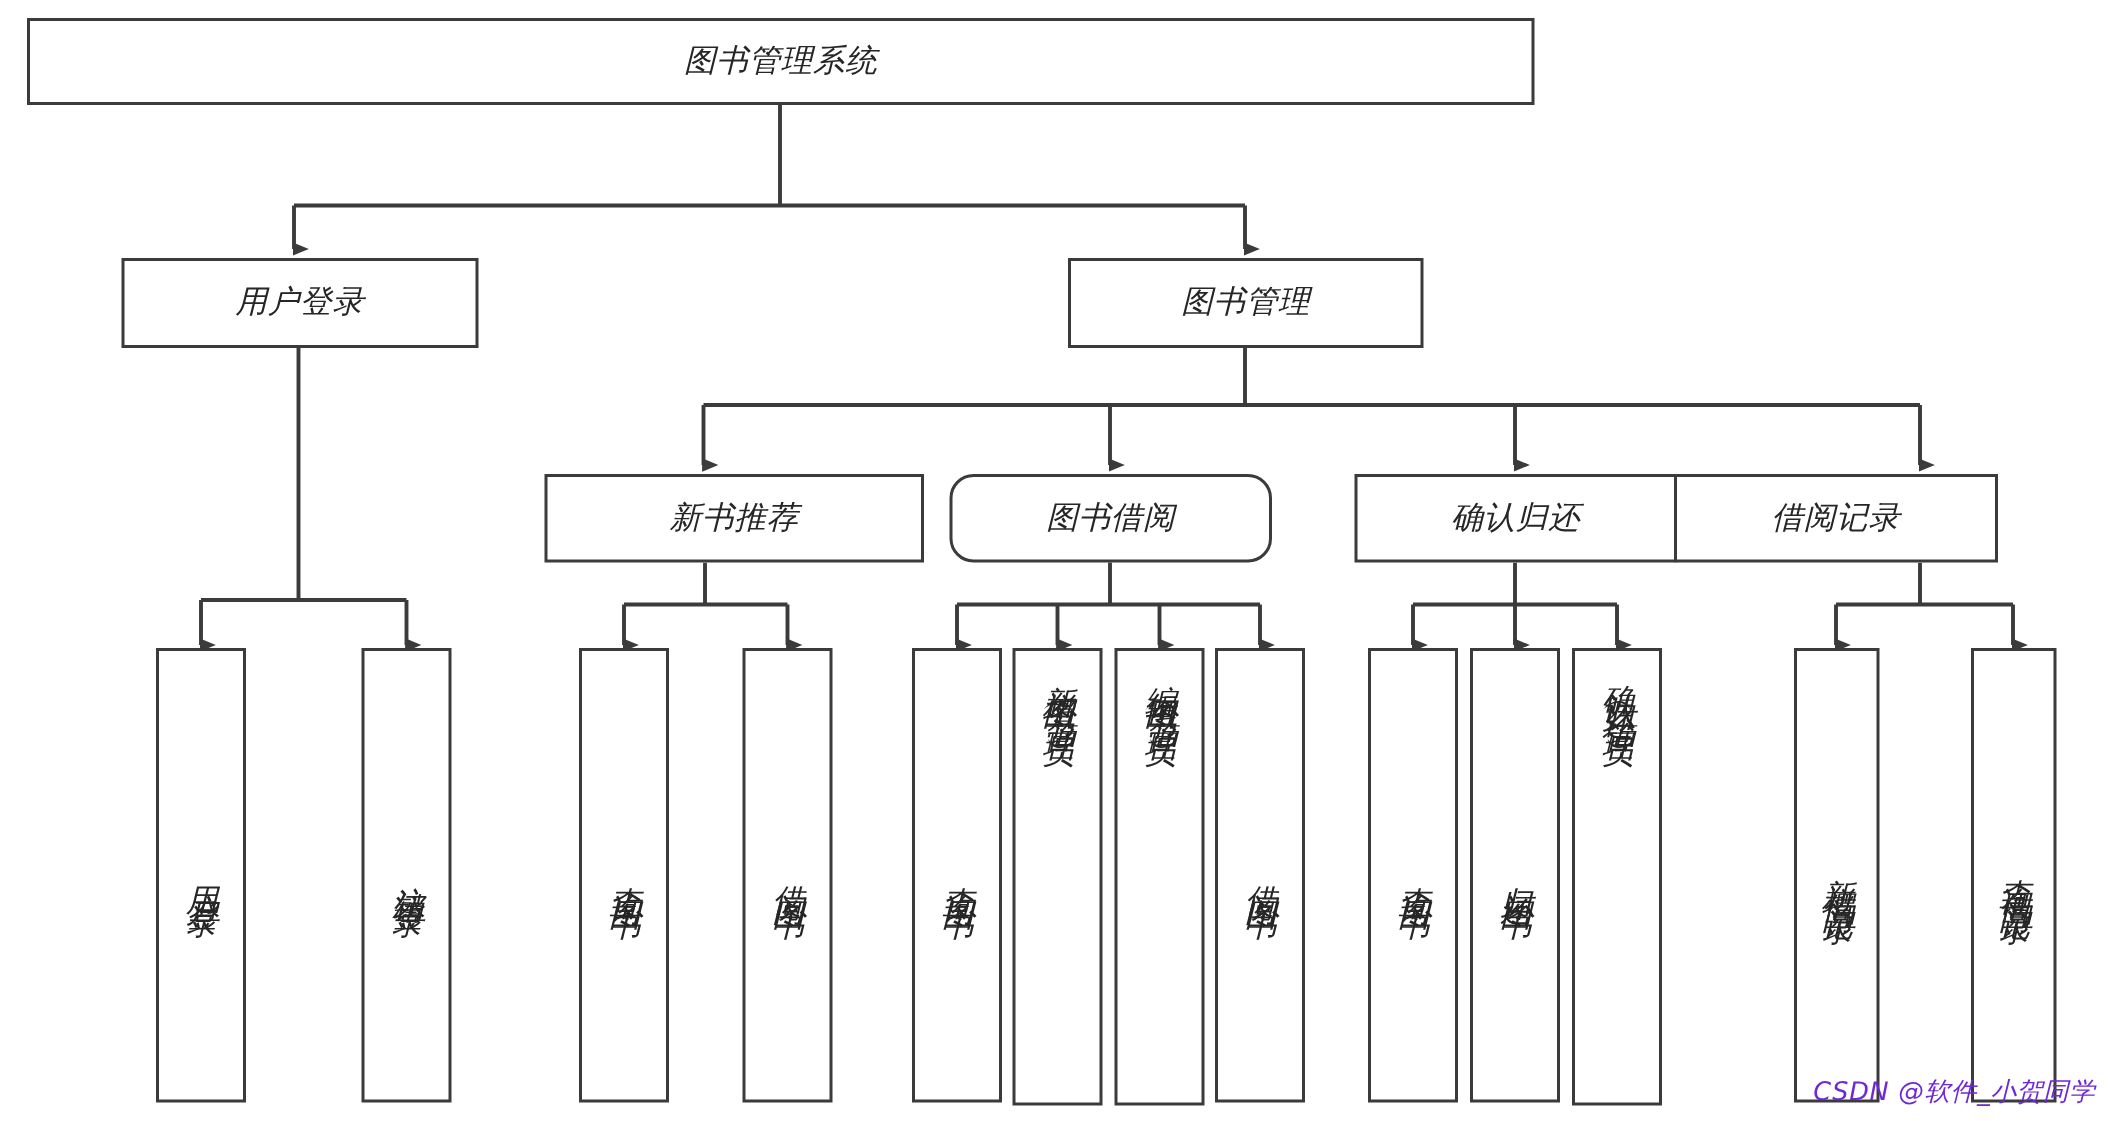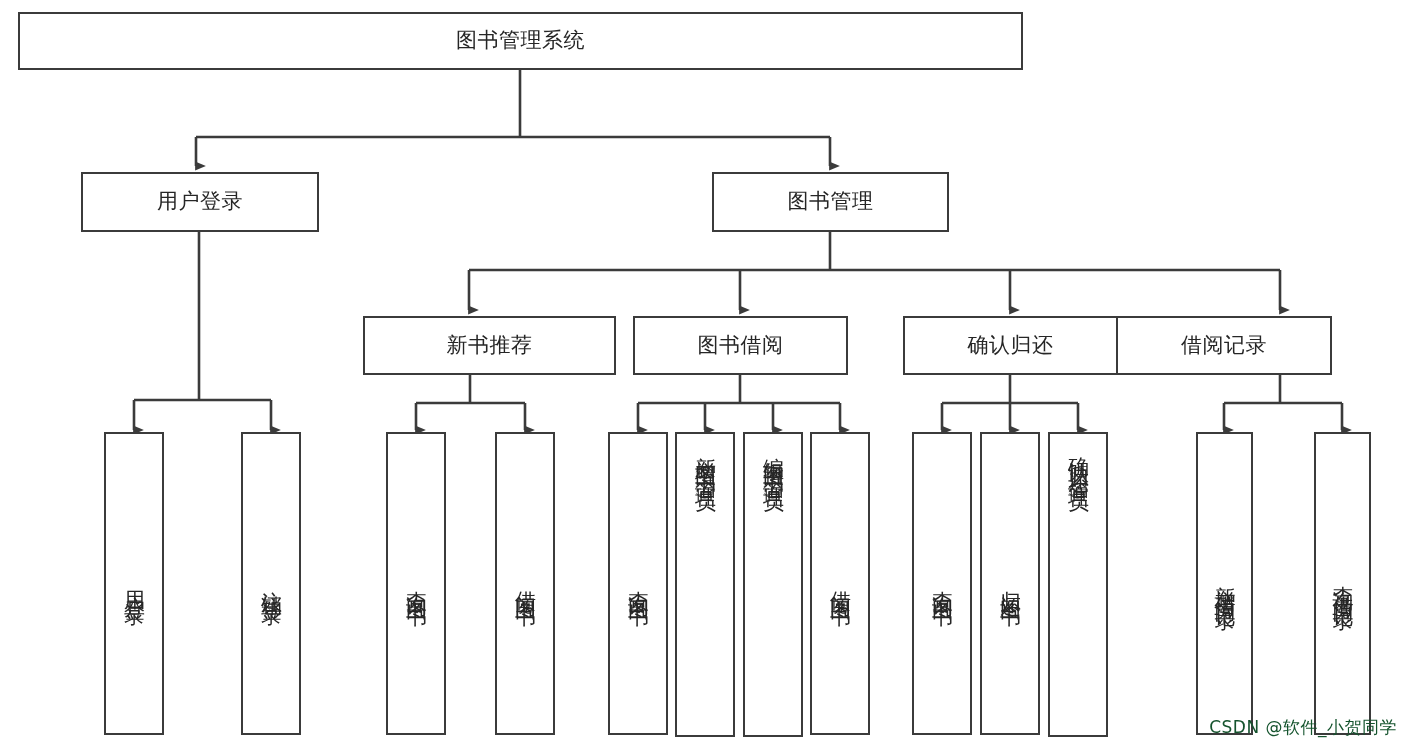--- a/index.html
+++ b/index.html
@@ -10,20 +10,21 @@
   }
   body {
     font-family: "DejaVu Sans", "Liberation Sans", sans-serif;
   }
   #diagram-root {
     position: relative;
     width: 1405px;
     height: 747px;
     background: #ffffff;
     overflow: hidden;
+    font-style: italic;
   }
   #edge-layer {
     position: absolute;
     left: 0;
     top: 0;
     width: 1405px;
     height: 747px;
     pointer-events: none;
   }
   .node {
@@ -58,21 +59,21 @@
   }
   .v-node.center-v {
     align-items: center;
     padding-top: 0;
   }
   #watermark {
     position: absolute;
     right: 8px;
     bottom: 8px;
     font-size: 17px;
-    color: #14532d;
+    color: #6d28d9;
     letter-spacing: 0.5px;
     white-space: nowrap;
   }
 </style>
 </head>
 <body>
 
 <div id="diagram-root">
 
   <svg id="edge-layer" viewBox="0 0 1405 747" width="1405" height="747">
@@ -129,21 +130,21 @@
   </svg>
 
   <div class="node h-node" style="left:18px; top:12px; width:1005px; height:58px;">图书管理系统</div>
 
   <div class="node h-node" style="left:81px; top:172px; width:238px; height:60px;">用户登录</div>
 
   <div class="node h-node" style="left:712px; top:172px; width:237px; height:60px;">图书管理</div>
 
   <div class="node h-node" style="left:363px; top:316px; width:253px; height:59px;">新书推荐</div>
 
-  <div class="node h-node" style="left:633px; top:316px; width:215px; height:59px;">图书借阅</div>
+  <div class="node h-node" style="left:633px; top:316px; width:215px; height:59px;border-radius:16px;">图书借阅</div>
 
   <div class="node h-node" style="left:903px; top:316px; width:215px; height:59px;">确认归还</div>
 
   <div class="node h-node" style="left:1116px; top:316px; width:216px; height:59px;">借阅记录</div>
 
   <div class="node v-node center-v" style="left:104px; top:432px; width:60px; height:303px;">
     <span class="v-label">用户登录</span>
   </div>
 
   <div class="node v-node center-v" style="left:241px; top:432px; width:60px; height:303px;">

